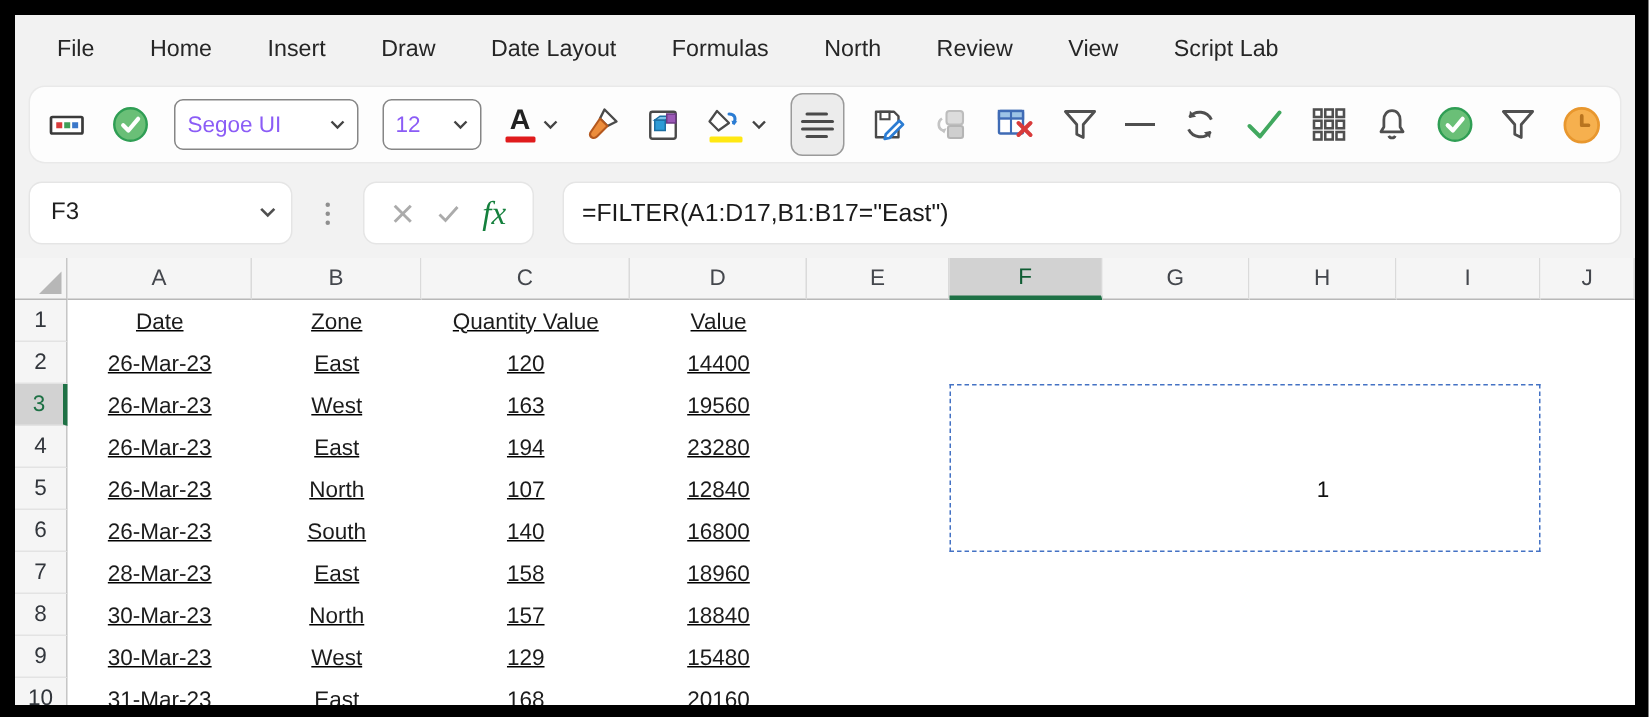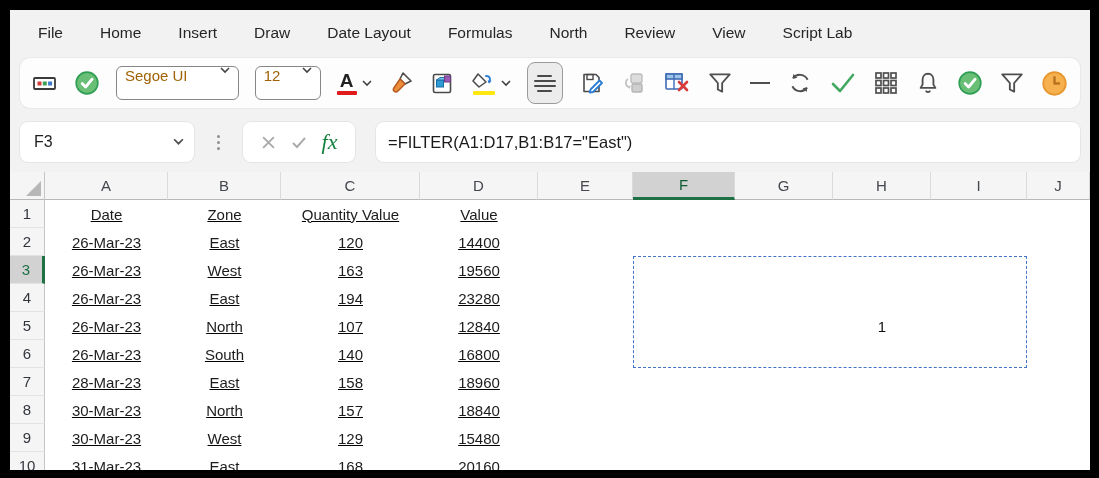--- a/index.html
+++ b/index.html
@@ -17,21 +17,21 @@
   
   .ribbonwrap{height:56px;flex:none;position:relative;}
   .ribbon{
     position:absolute;left:10px;right:10px;top:2px;height:50px;background:#fdfdfd;
     border-radius:10px;display:flex;align-items:center;gap:16px;padding:0 12px;
     box-shadow:0 0 0 1px #e9e9e9;
   }
   .icon{display:flex;align-items:center;justify-content:center;flex:none;}
   .select{
     height:32px;border:1px solid #868686;border-radius:6px;background:#fff;
-    display:flex;align-items:flex-start;padding:0 8px;gap:6px;font-size:15px;color:#a16207;
+    display:flex;align-items:center;padding:0 8px;gap:6px;font-size:15px;color:#8b5cf6;
   }
   .select .grow{flex:1;}
   .fontsel{width:122px;}
   .sizesel{width:56px;}
   .stackicon{display:flex;flex-direction:column;align-items:center;gap:2px;}
   .stackicon .glyph{font-size:19px;font-weight:600;color:#222;line-height:17px;}
   .bar{width:20px;height:4px;border-radius:1px;}
   .alignbox{
     width:40px;height:40px;border:1px solid #9a9a9a;border-radius:8px;background:#ececec;
     display:flex;flex-direction:column;align-items:center;justify-content:center;gap:3px;

